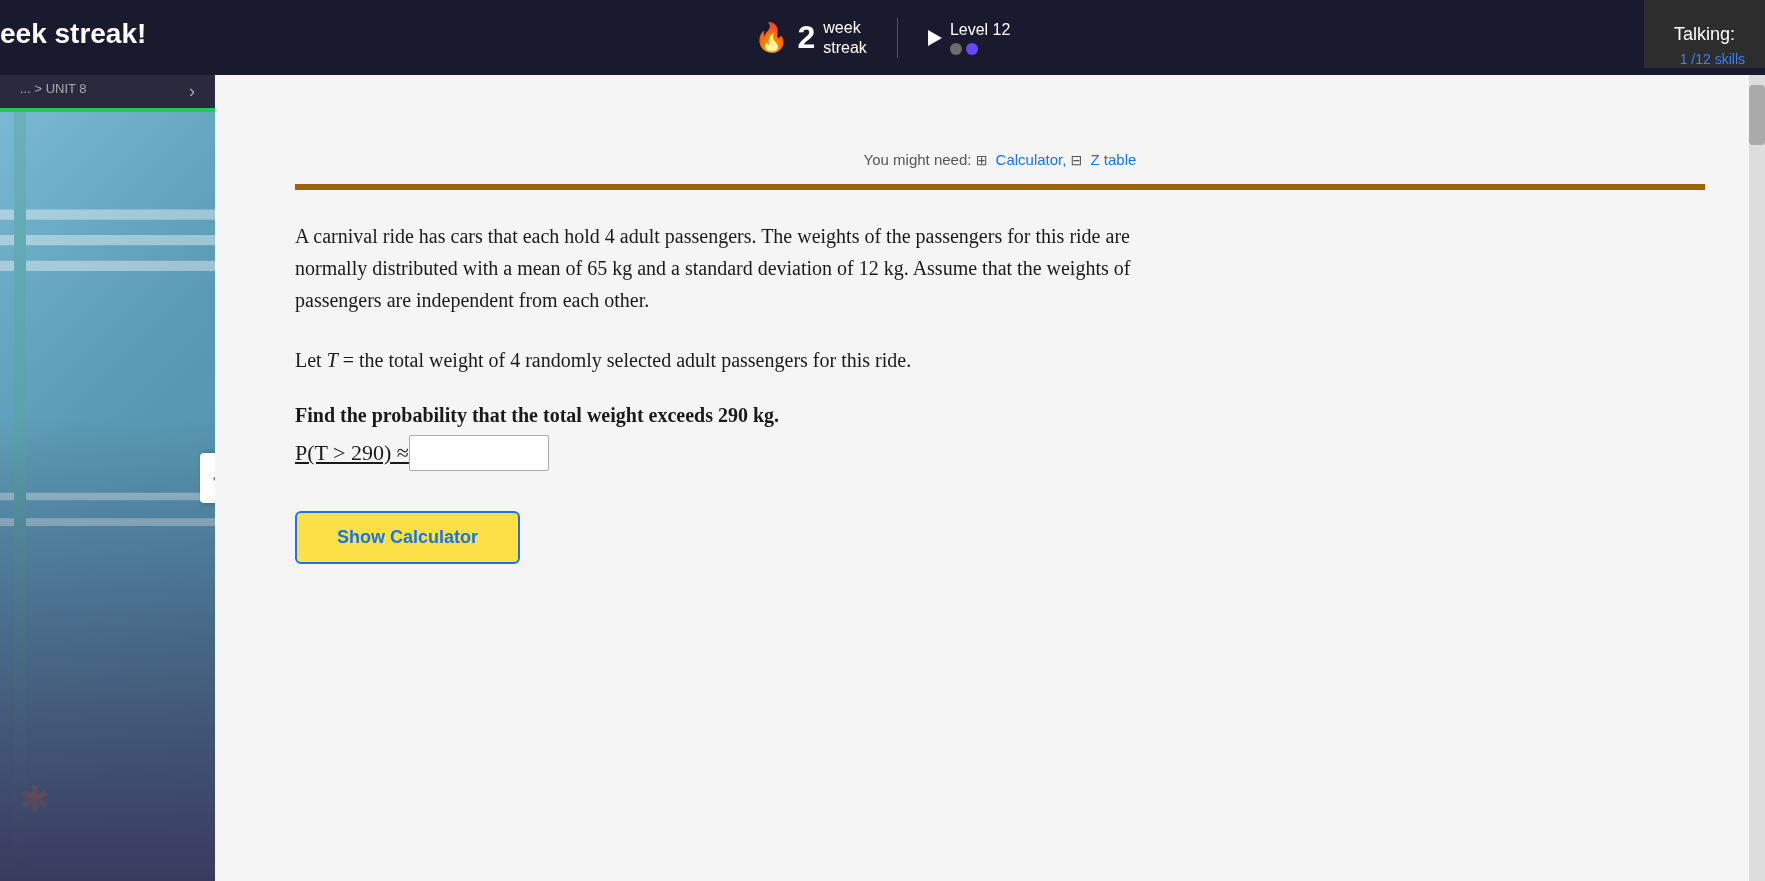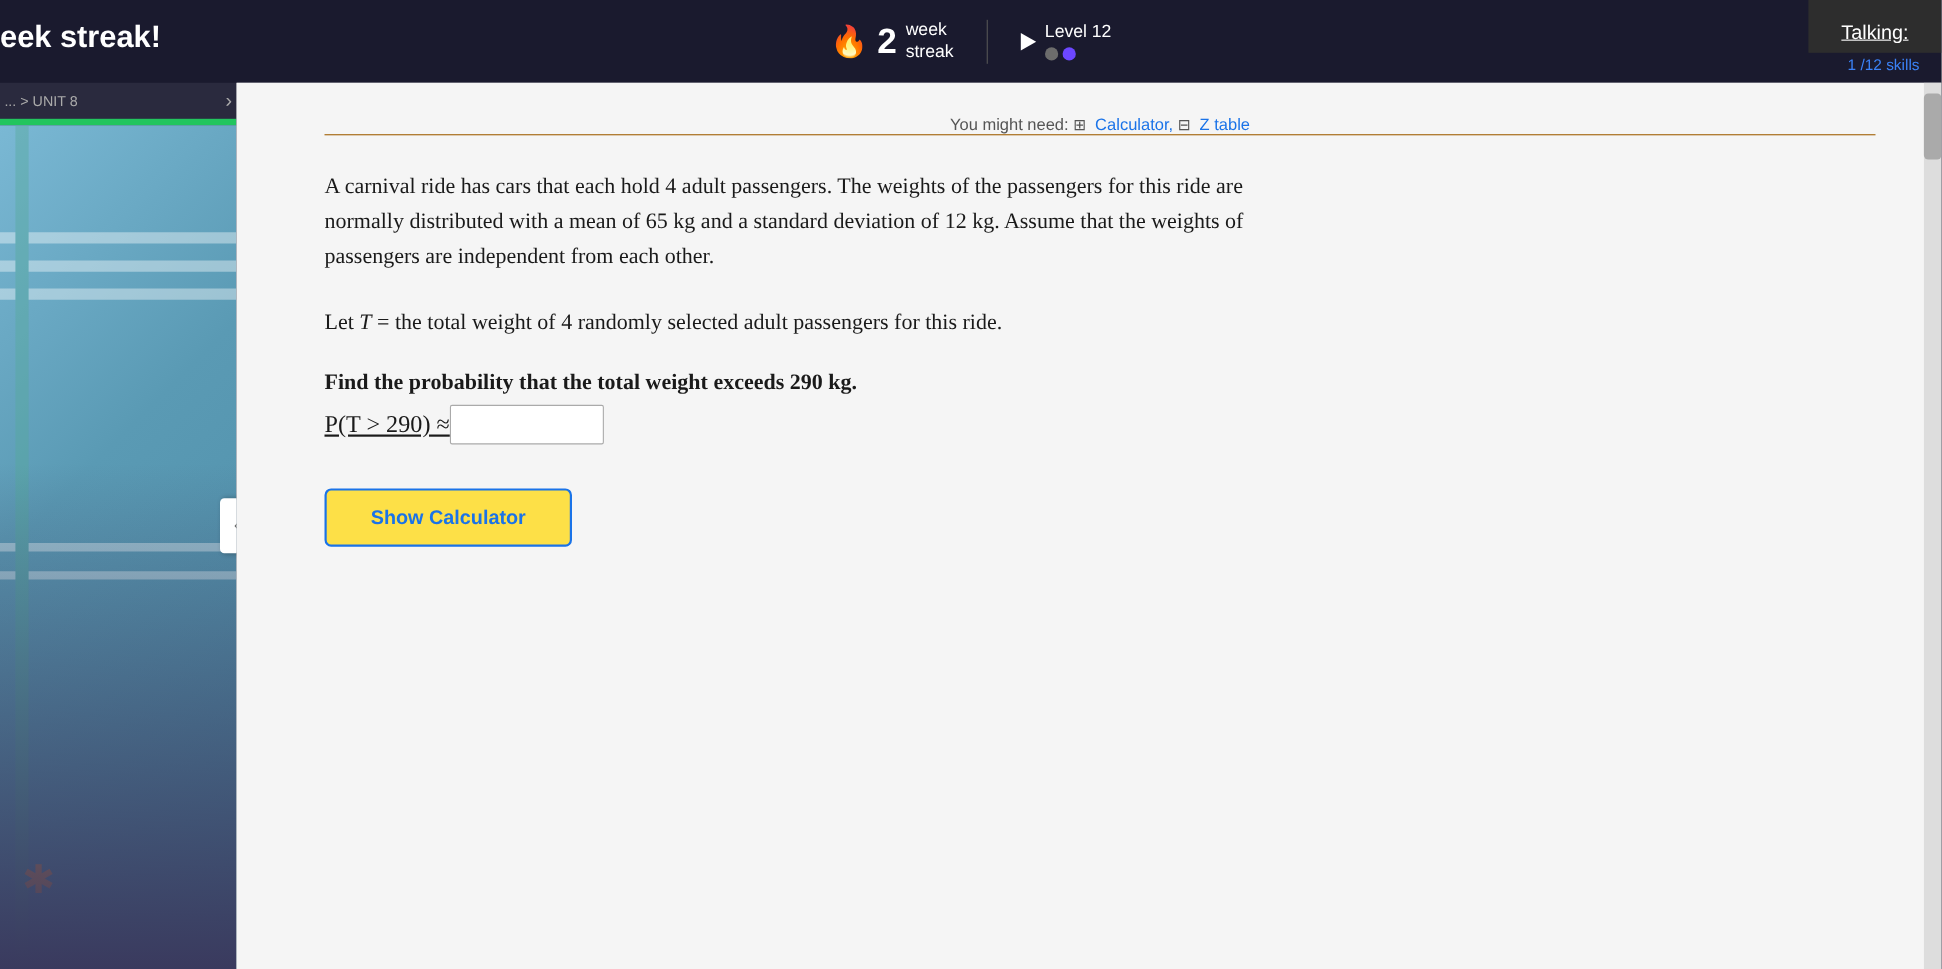--- a/index.html
+++ b/index.html
@@ -106,24 +106,23 @@
 
     .talking-box {
       position: absolute;
       right: 0;
       top: 0;
       background: #2d2d2d;
       color: #fff;
       font-family: sans-serif;
       padding: 8px 30px;
       font-size: 18px;
-      height: 48px;
-      display: flex;
-      align-items: flex-end;
-      text-decoration: underline;
+      height: 68px;
+      display: flex;
+      align-items: center;
     }
 
     .skills-text {
       position: absolute;
       right: 20px;
       bottom: 8px;
       color: #3b82f6;
       font-family: sans-serif;
       font-size: 14px;
     }
@@ -206,22 +205,23 @@
       position: relative;
     }
 
     
     .tools-bar {
       text-align: center;
       color: #555;
       font-family: sans-serif;
       font-size: 15px;
       margin-bottom: 30px;
-      padding-bottom: 0;
-      border-bottom: 1px solid #a16207;
+      padding-bottom: 16px;
+      border-bottom: 6px solid #a16207;
+      margin-top: 46px;
     }
 
     .tools-bar .tool-link {
       color: #1a73e8;
       cursor: pointer;
       text-decoration: none;
     }
 
     .tools-bar .tool-icon {
       display: inline-block;
@@ -315,26 +315,26 @@
       height: 60px;
       background: #aaa;
       border-radius: 4px;
       position: absolute;
       right: 0;
       top: 10px;
     }
 
     .unit-nav {
       display: flex;
-      align-items: center;
-      padding: 6px 4px;
+      align-items: flex-start;
+      padding: 6px 20px;
       color: #aaa;
       font-family: sans-serif;
       font-size: 13px;
-      border-bottom: 6px solid #22c55e;
+      border-bottom: 4px solid #22c55e;
     }
 
     .unit-nav-arrow {
       margin-left: auto;
       color: #aaa;
       font-size: 18px;
     }
   </style>
 </head>
 <body>

